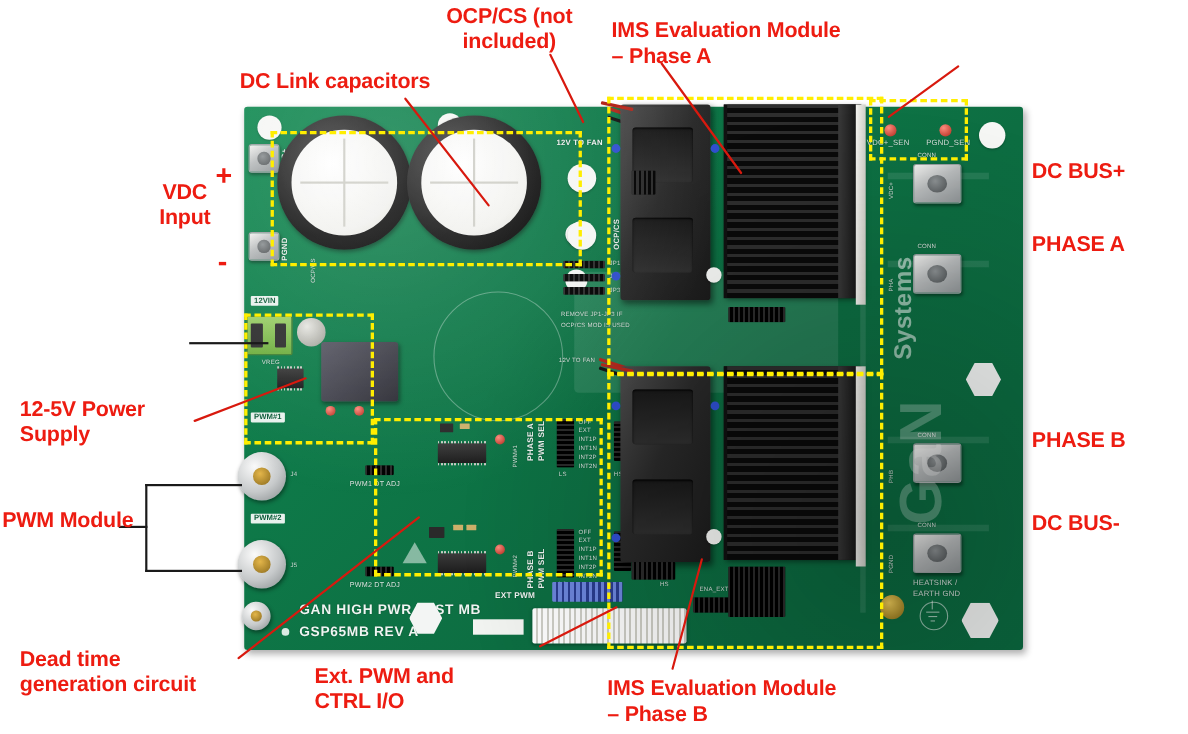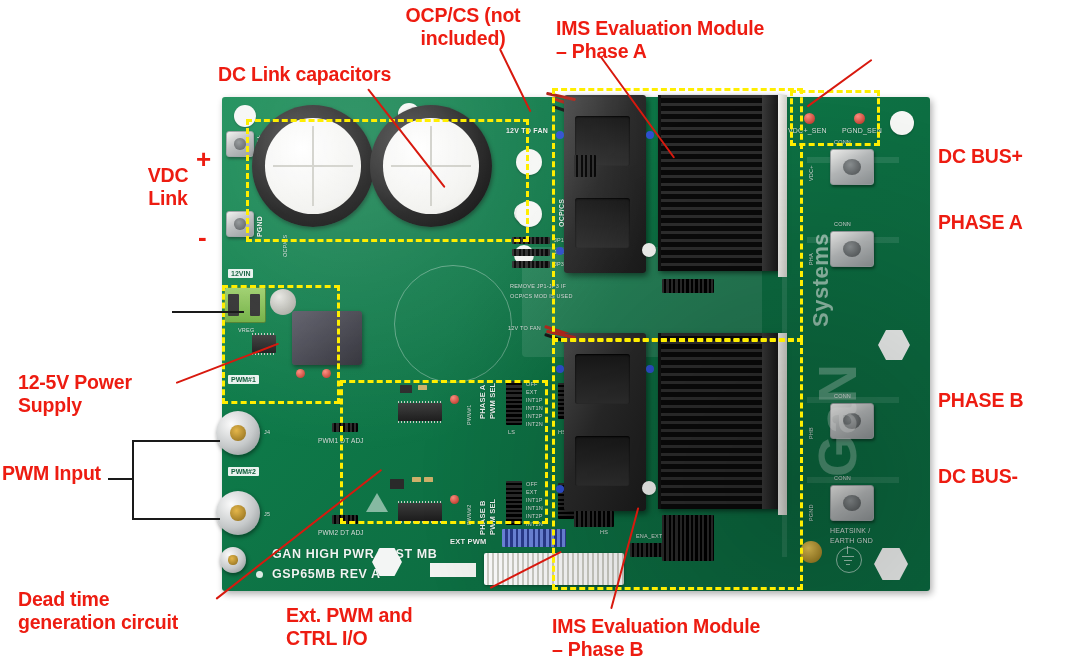--- a/index.html
+++ b/index.html
@@ -348,32 +348,32 @@
   <div class="anno ctr" style="left:378px;top:4px;width:170px;">OCP/CS (not
 included)</div>
 
   <div class="anno lft" style="left:218px;top:63px;width:260px;">DC Link capacitors</div>
 
   <div class="anno lft" style="left:556px;top:17px;width:290px;">IMS Evaluation Module
 – Phase A</div>
 
 
   <div class="anno ctr" style="left:112px;top:164px;width:112px;">VDC
-Link</div>
+Input</div>
   <div class="anno" style="left:196px;top:144px;font-size:26px;">+</div>
   <div class="anno" style="left:198px;top:222px;font-size:26px;">-</div>
 
   <div class="anno lft" style="left:938px;top:145px;width:160px;">DC BUS+</div>
   <div class="anno lft" style="left:938px;top:211px;width:160px;">PHASE A</div>
 
 
-  <div class="anno lft" style="left:18px;top:371px;width:175px;">12-5V Power
+  <div class="anno lft" style="left:18px;top:361px;width:175px;">12-5V Power
 Supply</div>
 
-  <div class="anno lft" style="left:2px;top:462px;width:160px;">PWM Input</div>
+  <div class="anno lft" style="left:2px;top:462px;width:160px;">PWM Module</div>
 
   <div class="anno lft" style="left:938px;top:389px;width:160px;">PHASE B</div>
   <div class="anno lft" style="left:938px;top:465px;width:160px;">DC BUS-</div>
 
   <div class="anno lft" style="left:18px;top:588px;width:230px;">Dead time
 generation circuit</div>
 
   <div class="anno lft" style="left:286px;top:604px;width:200px;">Ext. PWM and
 CTRL I/O</div>
 

